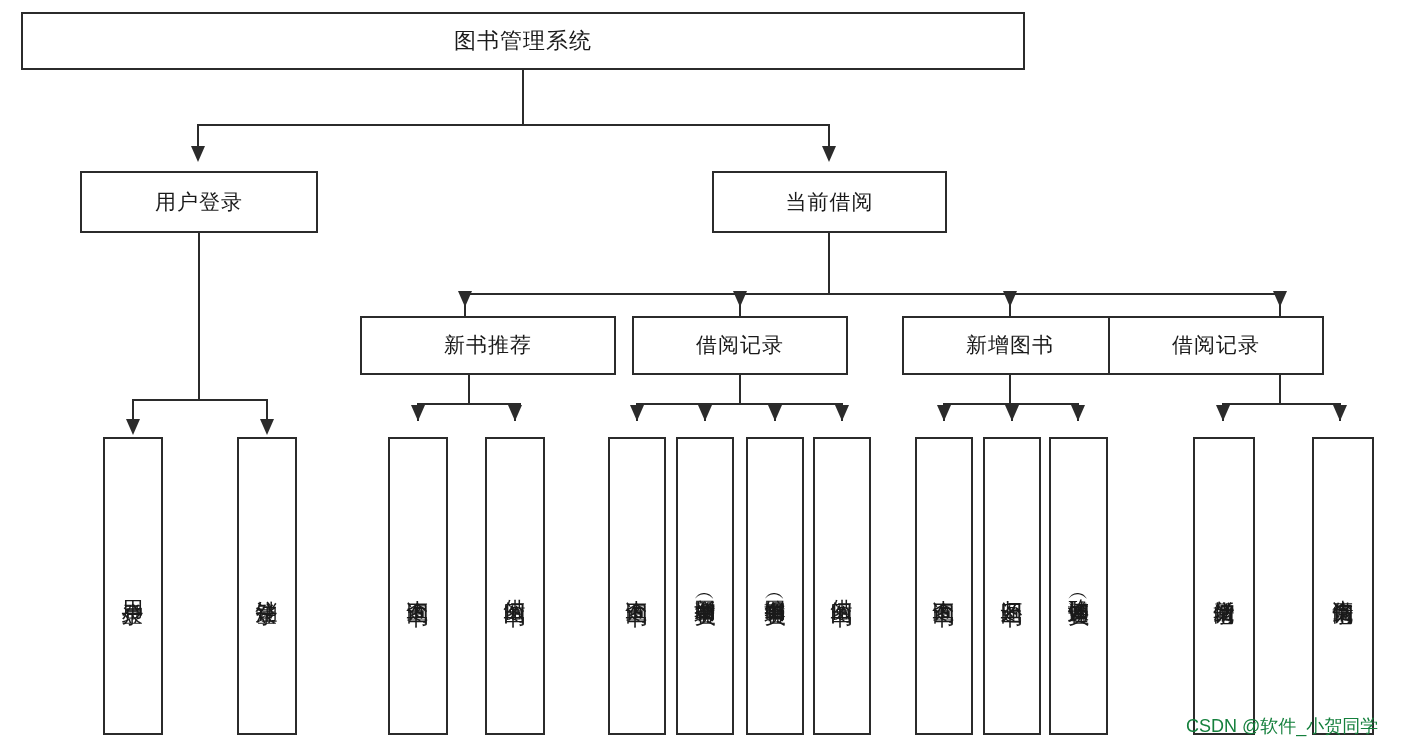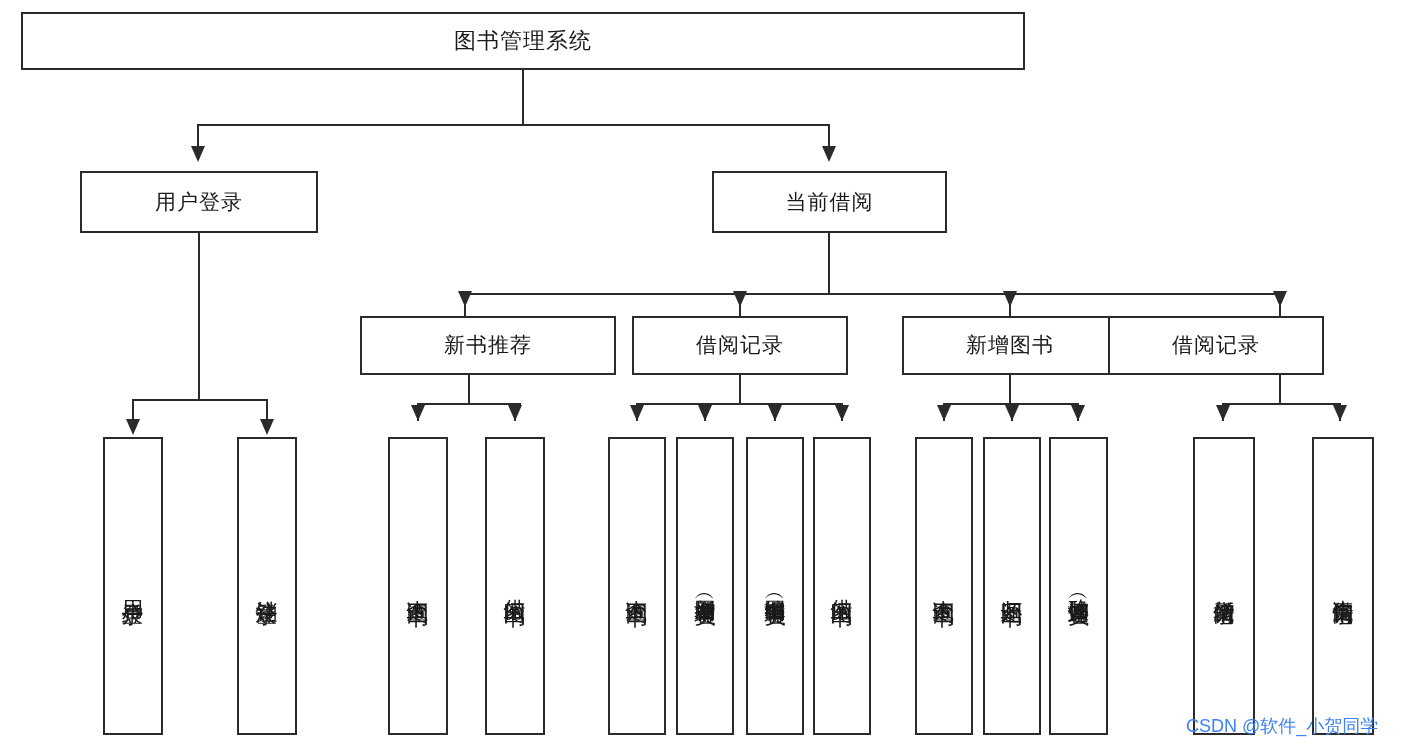--- a/index.html
+++ b/index.html
@@ -72,21 +72,21 @@
   .node.vert.narrow .label {
     font-size: 21px;
     letter-spacing: 1px;
   }
   
   #watermark {
     position: absolute;
     left: 1186px;
     top: 714px;
     font-size: 18px;
-    color: #3b82f6;
+    color: #15803d;
     white-space: nowrap;
     font-family: "Liberation Sans", "DejaVu Sans", sans-serif;
   }
 </style>
 </head>
 <body>
 
 <div id="canvas">
 
   <div class="node root horiz" style="left:21px; top:12px; width:1004px; height:58px;">

